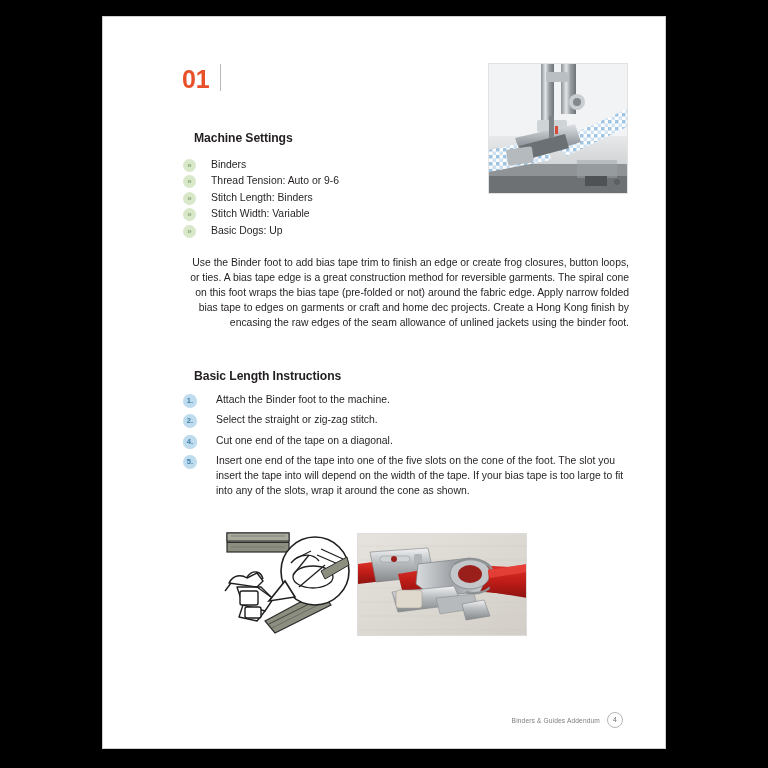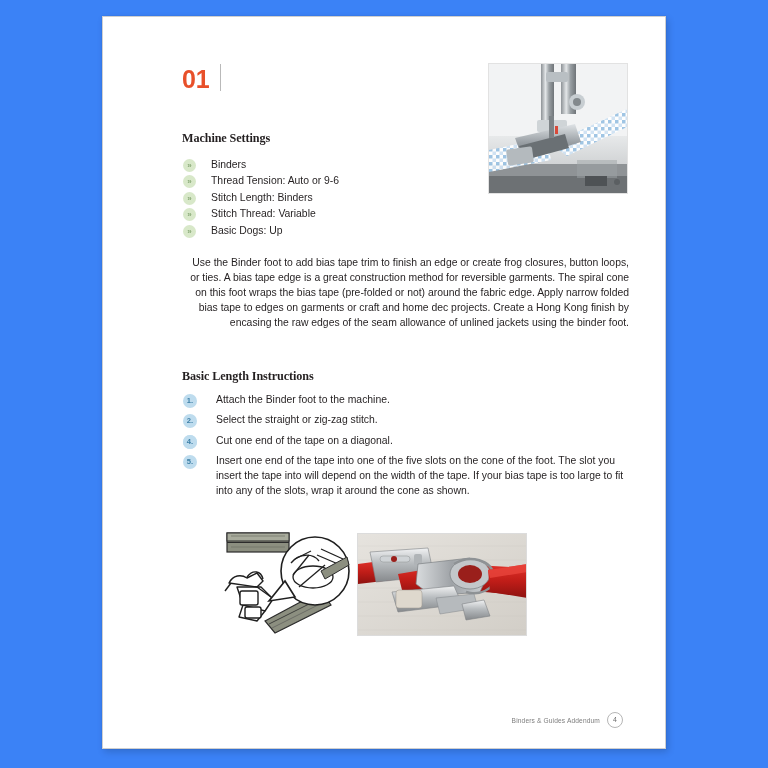--- a/index.html
+++ b/index.html
@@ -12,21 +12,21 @@
     height: 768px;
     background: #ffffff;
     font-family: "Liberation Sans", sans-serif;
     overflow: hidden;
   }
 
   #canvas {
     position: relative;
     width: 768px;
     height: 768px;
-    background: #3b82f6;
+    background: #000000;
   }
 
   
   #page {
     position: absolute;
     left: 102px;
     top: 16px;
     width: 564px;
     height: 733px;
     background: #ffffff;
@@ -64,26 +64,25 @@
     font-size: 25px;
     font-weight: 600;
     color: #3b3b3b;
     letter-spacing: 0.3px;
     line-height: 1;
   }
 
   
   .h2 {
     position: absolute;
-    left: 79px;
+    left: 91px;
     font-size: 12.2px;
     font-weight: 700;
     color: #231f20;
     letter-spacing: -0.1px;
-    font-family: Liberation Serif, serif;
   }
   #h-machine { top: 114px; }
   #h-basic   { top: 352px; }
 
   
   #settings-list {
     position: absolute;
     left: 80px;
     top: 140px;
     width: 420px;
@@ -243,21 +242,21 @@
       <li>
         <span class="bullet-dot">»</span>
         <span>Thread Tension: Auto or 9-6</span>
       </li>
       <li>
         <span class="bullet-dot">»</span>
         <span>Stitch Length: Binders</span>
       </li>
       <li>
         <span class="bullet-dot">»</span>
-        <span>Stitch Thread: Variable</span>
+        <span>Stitch Width: Variable</span>
       </li>
       <li>
         <span class="bullet-dot">»</span>
         <span>Basic Dogs: Up</span>
       </li>
     </ul>
 
     <div id="intro-para">Use the Binder foot to add bias tape trim to finish an edge or create frog closures, button loops, or ties. A bias tape edge is a great construction method for reversible garments. The spiral cone on this foot wraps the bias tape (pre-folded or not) around the fabric edge. Apply narrow folded bias tape to edges on garments or craft and home dec projects. Create a Hong Kong finish by encasing the raw edges of the seam allowance of unlined jackets using the binder foot.</div>
 
     <div class="h2" id="h-basic">Basic Length Instructions</div>

